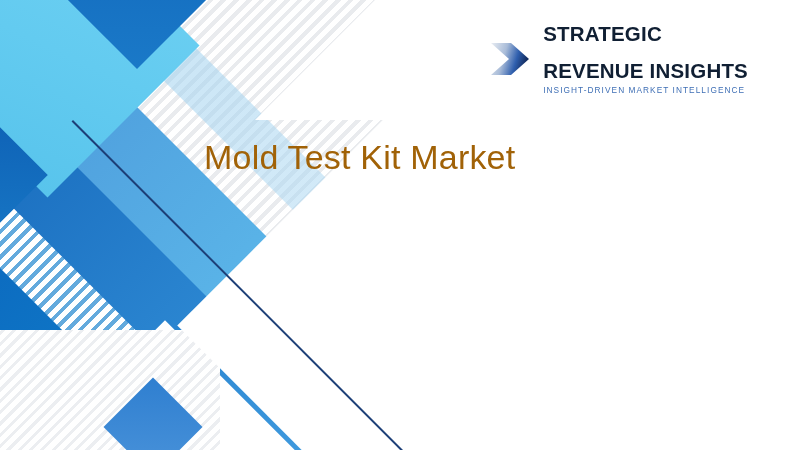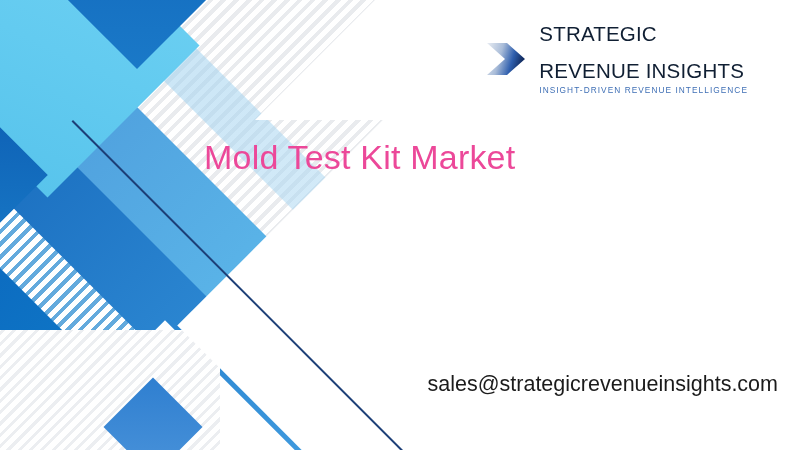--- a/index.html
+++ b/index.html
@@ -216,21 +216,21 @@
   }
   .logo-text {
     display: flex;
     flex-direction: column;
     align-items: flex-start;
     line-height: 1;
   }
   .logo-line1,
   .logo-line2 {
     font-family: "Liberation Sans", sans-serif;
-    font-weight: normal;
+    font-weight: bold;
     color: #101f33;
     letter-spacing: .2px;
     white-space: nowrap;
   }
   .logo-line1 { font-size: 20.5px; }
   .logo-line2 { font-size: 20.5px; margin-top: 16px; }
   .logo-tagline {
     font-family: "Liberation Sans", sans-serif;
     font-size: 8.3px;
     color: #3f6fb5;
@@ -239,21 +239,21 @@
     white-space: nowrap;
   }
 
   
   .slide-title {
     position: absolute;
     left: 204px;
     top: 138px;
     font-family: "Liberation Sans", sans-serif;
     font-size: 34px;
-    color: #ec4899;
+    color: #a16207;
     letter-spacing: .2px;
     white-space: nowrap;
   }
 
   
   .slide-email {
     position: absolute;
     right: 22px;
     top: 372px;
     font-family: "Liberation Sans", sans-serif;
@@ -307,21 +307,20 @@
             <stop offset="75%" stop-color="#2f5fae"></stop>
             <stop offset="100%" stop-color="#132e63"></stop>
           </linearGradient>
         </defs>
         <path d="M4 7 L24 7 L42 23 L24 39 L4 39 L22 23 Z" fill="url(#chevGrad)"></path>
       </svg>
     </span>
     <span class="logo-text">
       <span class="logo-line1">STRATEGIC</span>
       <span class="logo-line2">REVENUE INSIGHTS</span>
-      <span class="logo-tagline">INSIGHT-DRIVEN REVENUE INTELLIGENCE</span>
+      <span class="logo-tagline">INSIGHT-DRIVEN MARKET INTELLIGENCE</span>
     </span>
   </div>
 
   <div class="slide-title">Mold Test Kit Market</div>
 
-  <div class="slide-email">sales@strategicrevenueinsights.com</div>
 
 </div>
 
 </body></html>

